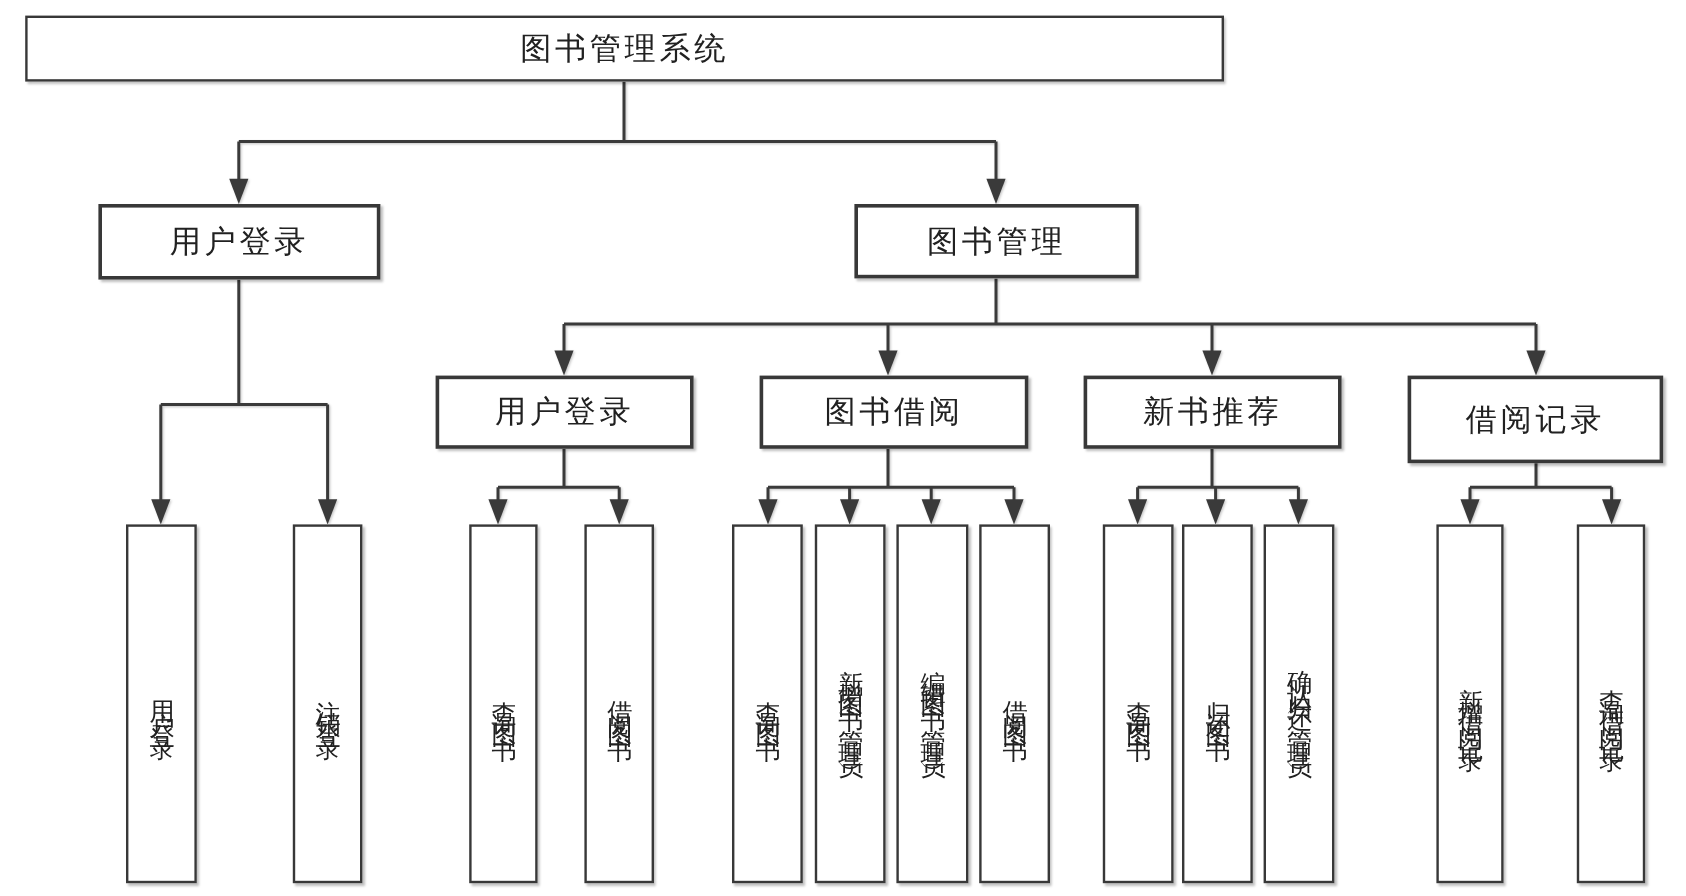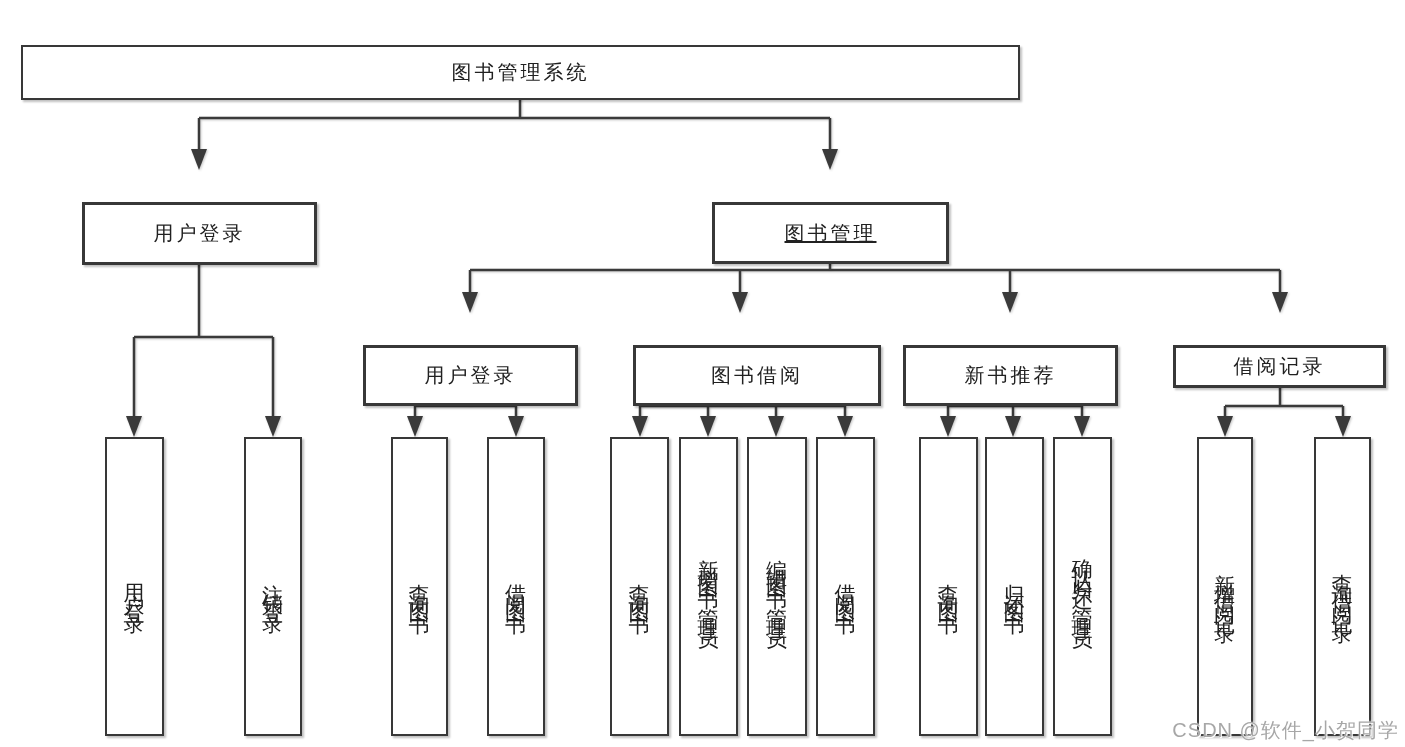--- a/index.html
+++ b/index.html
@@ -23,21 +23,21 @@
     position: absolute;
     box-sizing: border-box;
     background: #ffffff;
     border: 2px solid #383838;
     color: #212121;
     display: flex;
     align-items: center;
     justify-content: center;
     box-shadow: 2px 2px 2px rgba(0,0,0,0.25);
   }
-  .hbox { font-size: 20px; letter-spacing: 3px; border-width: 3px; margin-top: 32px; }
+  .hbox { font-size: 26px; letter-spacing: 3px; border-width: 3px; }
   .root { border-width: 2px; }
   .vbox { border-width: 2px; }
   .vlabel {
     writing-mode: vertical-rl;
     text-orientation: mixed;
     font-size: 21px;
     line-height: 1;
     letter-spacing: 10px;
     white-space: nowrap;
   }
@@ -100,34 +100,34 @@
     </g>
   </svg>
 
   <div class="box hbox root" style="left:21px; top:13px; width:999px; height:55px;">
     <span>图书管理系统</span>
   </div>
 
   <div class="box hbox" style="left:82px; top:170px; width:235px; height:63px;">
     <span>用户登录</span>
   </div>
-  <div class="box hbox" style="left:712px; top:170px; width:237px; height:62px;text-decoration:underline;">
+  <div class="box hbox" style="left:712px; top:170px; width:237px; height:62px;">
     <span>图书管理</span>
   </div>
 
   <div class="box hbox" style="left:363px; top:313px; width:215px; height:61px;">
     <span>用户登录</span>
   </div>
-  <div class="box hbox" style="left:633px; top:313px; width:248px; height:61px;">
+  <div class="box hbox" style="left:633px; top:313px; width:224px; height:61px;">
     <span>图书借阅</span>
   </div>
   <div class="box hbox" style="left:903px; top:313px; width:215px; height:61px;">
     <span>新书推荐</span>
   </div>
-  <div class="box hbox" style="left:1173px; top:313px; width:213px; height:43px;">
+  <div class="box hbox" style="left:1173px; top:313px; width:213px; height:73px;">
     <span>借阅记录</span>
   </div>
 
   <div class="box vbox" style="left:105px; top:437px; width:59px; height:299px;">
     <span class="vlabel">用户登录</span>
   </div>
   <div class="box vbox" style="left:244px; top:437px; width:58px; height:299px;">
     <span class="vlabel">注销登录</span>
   </div>
 
@@ -161,15 +161,14 @@
     <span class="vlabel">确认归还（管理员）</span>
   </div>
 
   <div class="box vbox" style="left:1197px; top:437px; width:56px; height:299px;">
     <span class="vlabel">新增借阅记录</span>
   </div>
   <div class="box vbox" style="left:1314px; top:437px; width:57px; height:299px;">
     <span class="vlabel">查询借阅记录</span>
   </div>
 
-  <div class="watermark">CSDN @软件_小贺同学</div>
 
 </div>
 
 </body></html>

